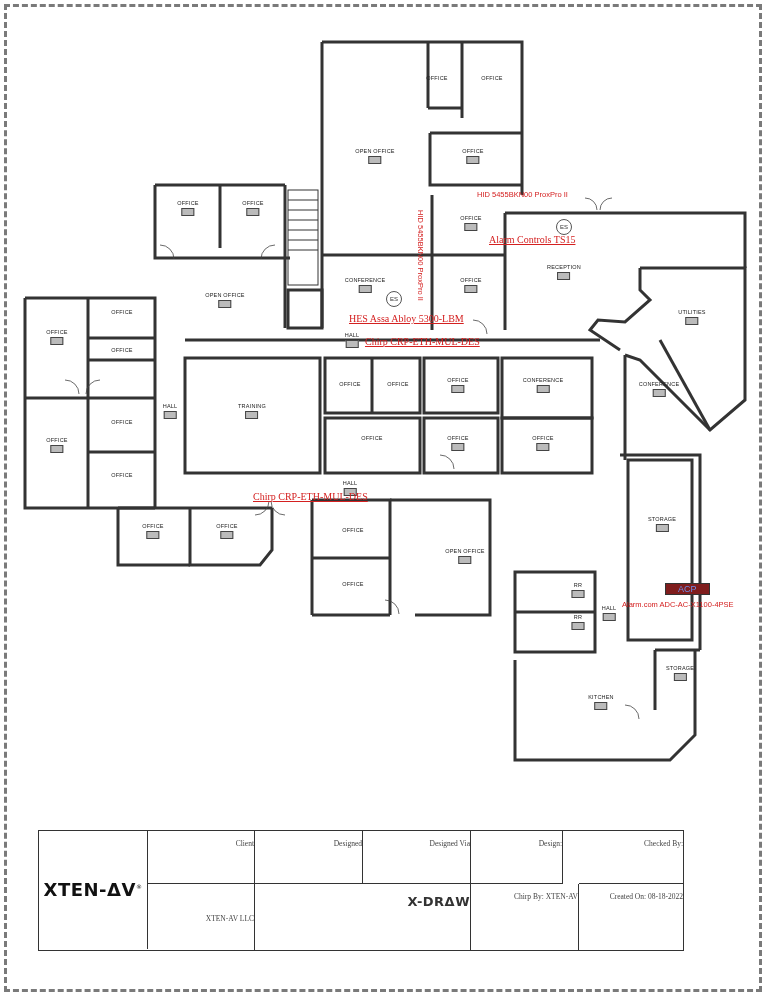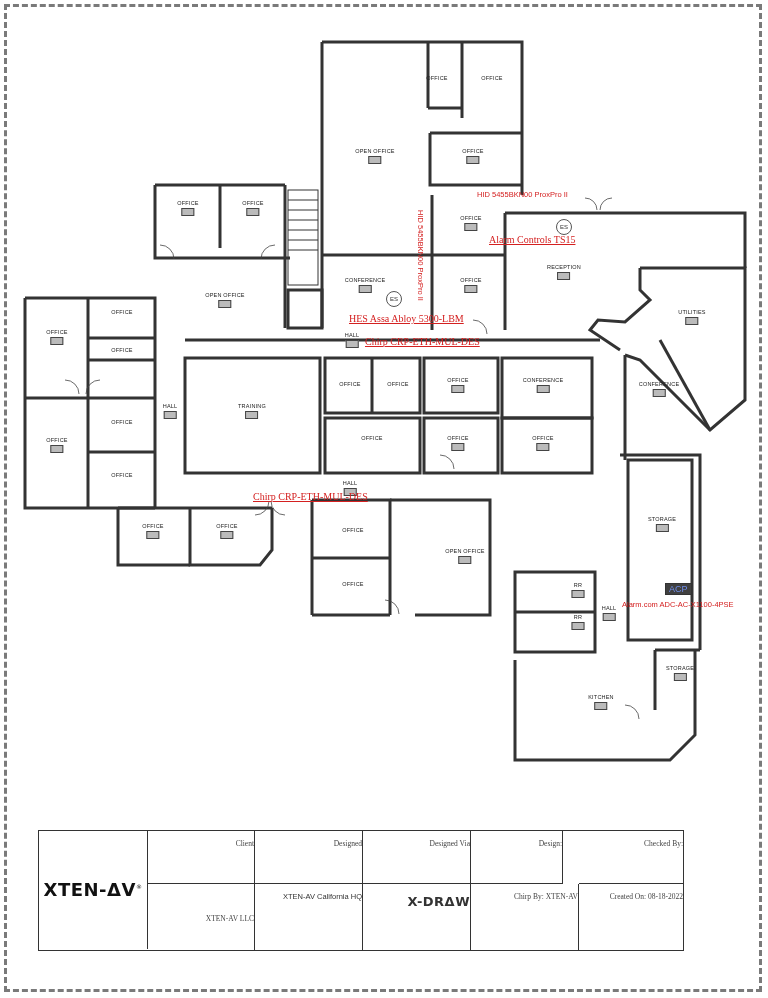--- a/index.html
+++ b/index.html
@@ -5,21 +5,21 @@
   html,body{margin:0;padding:0;background:#fff;}
   body{width:768px;height:998px;position:relative;overflow:hidden;font-family:"Liberation Sans",sans-serif;}
   .frame{position:absolute;left:4px;top:4px;width:758px;height:988px;border:3px dashed #7a7a7a;box-sizing:border-box;}
   svg.plan{position:absolute;left:0;top:0;}
   .room{position:absolute;transform:translate(-50%,-50%);text-align:center;font-size:5.5px;color:#222;letter-spacing:0.2px;white-space:nowrap;line-height:7px;}
   .room .num{display:inline-block;width:11px;height:6px;border:1px solid #444;background:#bbb;margin-top:1px;}
   .ann{position:absolute;color:#d42020;white-space:nowrap;}
   .ann.serif{font-family:"Liberation Serif",serif;font-size:10px;text-decoration:underline;}
   .ann.sans{font-family:"Liberation Sans",sans-serif;font-size:7.5px;}
   .es{position:absolute;width:14px;height:14px;border:1px solid #555;border-radius:50%;font-size:6px;line-height:14px;text-align:center;color:#333;background:#fff;}
-  .acp{position:absolute;border:1.5px solid #333;color:#6f8de8;font-size:9px;padding:0 3px;line-height:10px;background:#404040;}
+  .acp{position:absolute;border:1.5px solid #333;color:#6f8de8;font-size:9px;padding:0 12px;line-height:10px;background:#7f1d1d;}
   .tb{position:absolute;left:38px;top:830px;width:646px;height:121px;border:1.5px solid #333;box-sizing:border-box;}
   .tb .logo-cell{position:absolute;left:0;top:0;width:108px;height:118px;border-right:1.5px solid #333;}
   .tb .cell{position:absolute;border-right:1.5px solid #333;border-bottom:1.5px solid #333;box-sizing:border-box;text-align:right;font-family:"Liberation Serif",serif;font-size:7.5px;color:#444;}
   .logo{position:absolute;left:0;top:48px;width:108px;text-align:center;font-family:"DejaVu Sans",sans-serif;font-weight:bold;font-size:18px;letter-spacing:0.5px;color:#111;}
   .logo sup{font-size:6px;font-weight:normal;}
   .xdraw{font-family:"DejaVu Sans",sans-serif;font-weight:bold;font-size:13px;color:#333;letter-spacing:0.5px;}
   .proj{font-family:"Liberation Sans",sans-serif;font-size:7.5px;color:#333;}
 </style>
 </head>
 <body>
@@ -176,17 +176,16 @@
 <div class="tb">
   <div class="logo-cell">
     <div class="logo"><span>XTEN-ΔV</span><sup>®</sup></div>
   </div>
   <div class="cell" style="left:108px;top:0;width:108px;height:53px;padding-top:8px"><span>Client</span></div>
   <div class="cell" style="left:216px;top:0;width:108px;height:53px;padding-top:8px"><span>Designed</span></div>
   <div class="cell" style="left:324px;top:0;width:108px;height:53px;padding-top:8px"><span>Designed Via</span></div>
   <div class="cell" style="left:416px;top:0;width:108px;height:53px;padding-top:8px"><span>Design:</span></div>
   <div class="cell" style="left:540px;top:0;width:104px;height:53px;padding-top:8px;border-right:none"><span>Checked By:</span></div>
   <div class="cell" style="left:108px;top:53px;width:108px;height:66px;padding-top:30px;border-bottom:none"><span>XTEN-AV LLC</span></div>
-  <div class="cell" style="left:216px;top:53px;width:108px;height:66px;padding-top:8px;border-bottom:none"><span class="proj">XTEN-AV California HQ</span></div>
   <div class="cell" style="left:324px;top:53px;width:108px;height:66px;padding-top:10px;border-bottom:none"><span class="xdraw">X-DRΔW</span></div>
   <div class="cell" style="left:432px;top:53px;width:108px;height:66px;padding-top:8px;border-bottom:none"><span>Chirp By: XTEN-AV</span></div>
   <div class="cell" style="left:540px;top:53px;width:104px;height:66px;padding-top:8px;border-bottom:none;border-right:none"><span>Created On: 08-18-2022</span></div>
 </div>
 
 </body></html>

